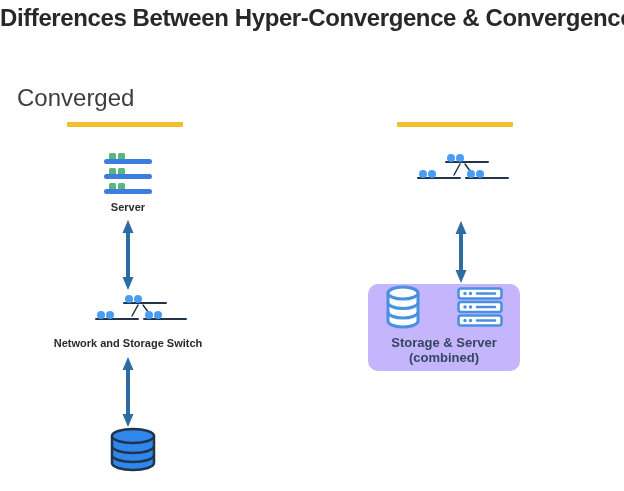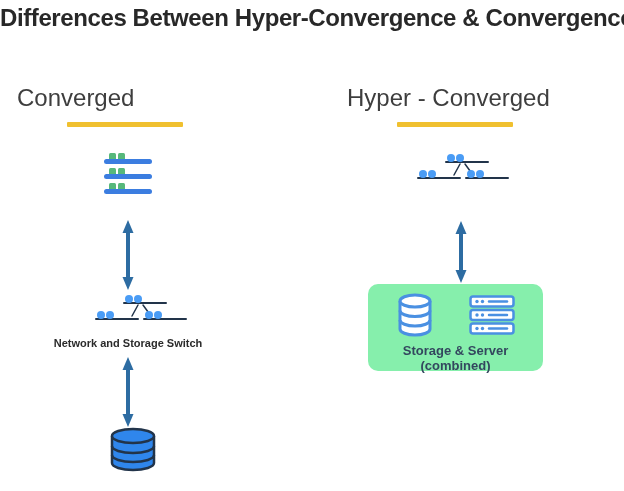--- a/index.html
+++ b/index.html
@@ -47,28 +47,28 @@
   .node-label {
     position: absolute;
     text-align: center;
     font-size: 11px;
     font-weight: 600;
     color: #2B2B2B;
   }
   .combined-box {
     position: absolute;
     left: 368px; top: 284px;
-    width: 175px; height: 87px;
-    background: #86efac;
+    width: 152px; height: 87px;
+    background: #c4b5fd;
     border-radius: 10px;
     display: flex;
     flex-direction: column;
     align-items: center;
     justify-content: flex-start;
-    padding-top: 9px;
+    padding-top: 1px;
   }
   .combined-icons {
     display: flex;
     flex-direction: row;
     align-items: center;
     gap: 36px;
     height: 44px;
   }
   .combined-label {
     margin-top: 6px;
@@ -96,20 +96,21 @@
         <rect x="0" y="6" width="48" height="5" rx="2.5" fill="#3B7DE0"></rect>
         <rect x="5" y="15" width="7" height="8" rx="1.5" fill="#57B87B"></rect>
         <rect x="14" y="15" width="7" height="8" rx="1.5" fill="#57B87B"></rect>
         <rect x="0" y="21" width="48" height="5" rx="2.5" fill="#3B7DE0"></rect>
         <rect x="5" y="30" width="7" height="8" rx="1.5" fill="#57B87B"></rect>
         <rect x="14" y="30" width="7" height="8" rx="1.5" fill="#57B87B"></rect>
         <rect x="0" y="36" width="48" height="5" rx="2.5" fill="#3B7DE0"></rect>
       </g>
     </svg>
   </div>
+  <div class="node-label" style="left:53px; top:201px; width:150px;">Server</div>
 
   <div class="icon-abs" style="left:121px; top:220px;">
     <svg width="14" height="70" viewBox="0 0 14 70">
       <line x1="7" y1="9" x2="7" y2="61" stroke="#2D6CA2" stroke-width="4"></line>
       <path d="M7 0 L12.5 13 L1.5 13 Z" fill="#2D6CA2"></path>
       <path d="M7 70 L12.5 57 L1.5 57 Z" fill="#2D6CA2"></path>
     </svg>
   </div>
 
   <div class="icon-abs" style="left:95px; top:293px;">
@@ -141,21 +142,20 @@
 
   <div class="icon-abs" style="left:107px; top:427px;">
     <svg width="52" height="46" viewBox="0 0 52 46">
       <path d="M5 9 v27 a21 7 0 0 0 42 0 V9" fill="#2F86EC" stroke="#22344A" stroke-width="2.5"></path>
       <ellipse cx="26" cy="9" rx="21" ry="7" fill="#2F86EC" stroke="#22344A" stroke-width="2.5"></ellipse>
       <path d="M5 19 a21 7 0 0 0 42 0" fill="none" stroke="#22344A" stroke-width="2.5"></path>
       <path d="M5 28 a21 7 0 0 0 42 0" fill="none" stroke="#22344A" stroke-width="2.5"></path>
     </svg>
   </div>
 
-  <div class="col-heading heading-right">Hyper - Converged</div>
   <div class="accent-underline underline-right"></div>
 
   <div class="icon-abs" style="left:417px; top:152px;">
     <svg width="92" height="36" viewBox="0 0 92 36">
       <g stroke="#22344A" stroke-width="2" stroke-linecap="round">
         <line x1="29" y1="10" x2="71" y2="10"></line>
         <line x1="1" y1="26" x2="43" y2="26"></line>
         <line x1="49" y1="26" x2="91" y2="26"></line>
         <line x1="43" y1="12" x2="37" y2="23" stroke-width="1.5"></line>
         <line x1="48" y1="12" x2="56" y2="23" stroke-width="1.5"></line>

